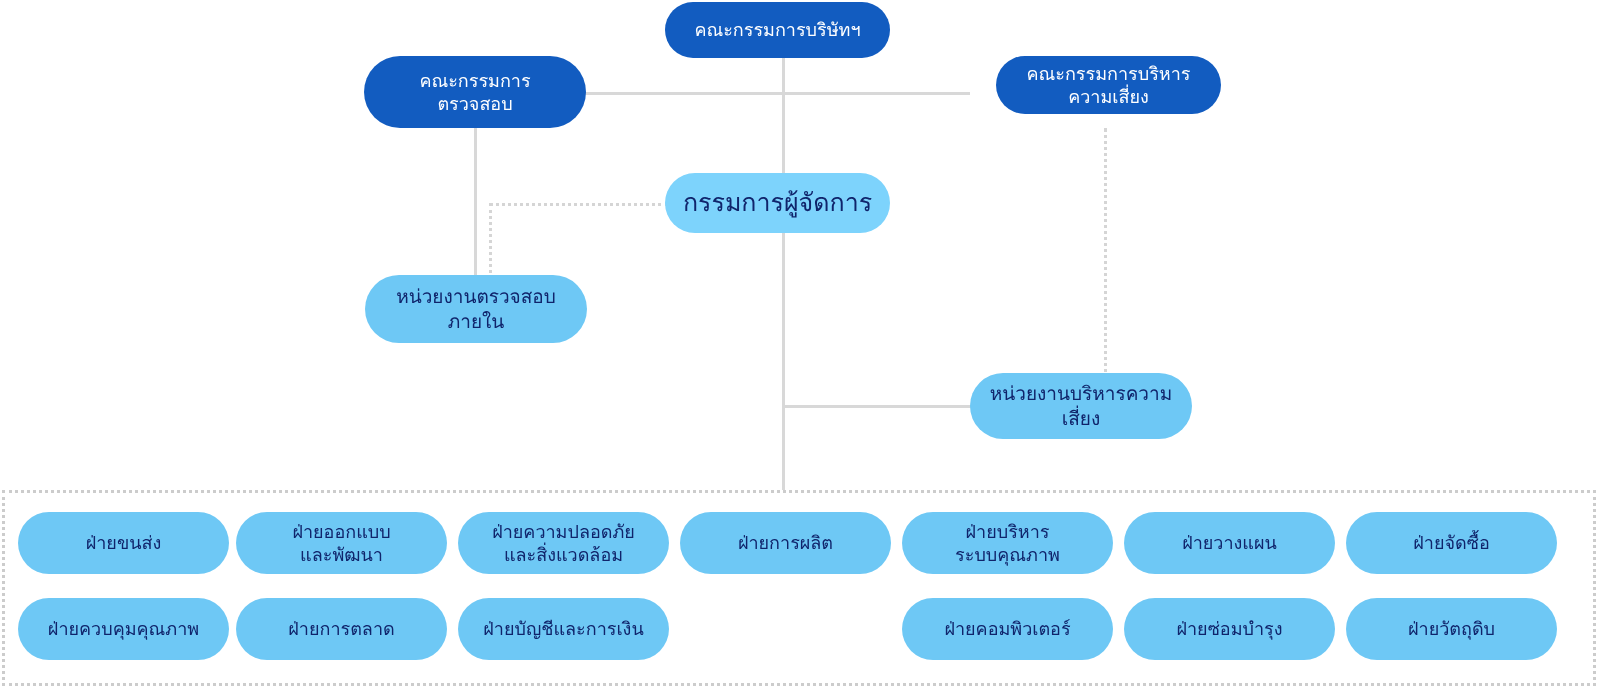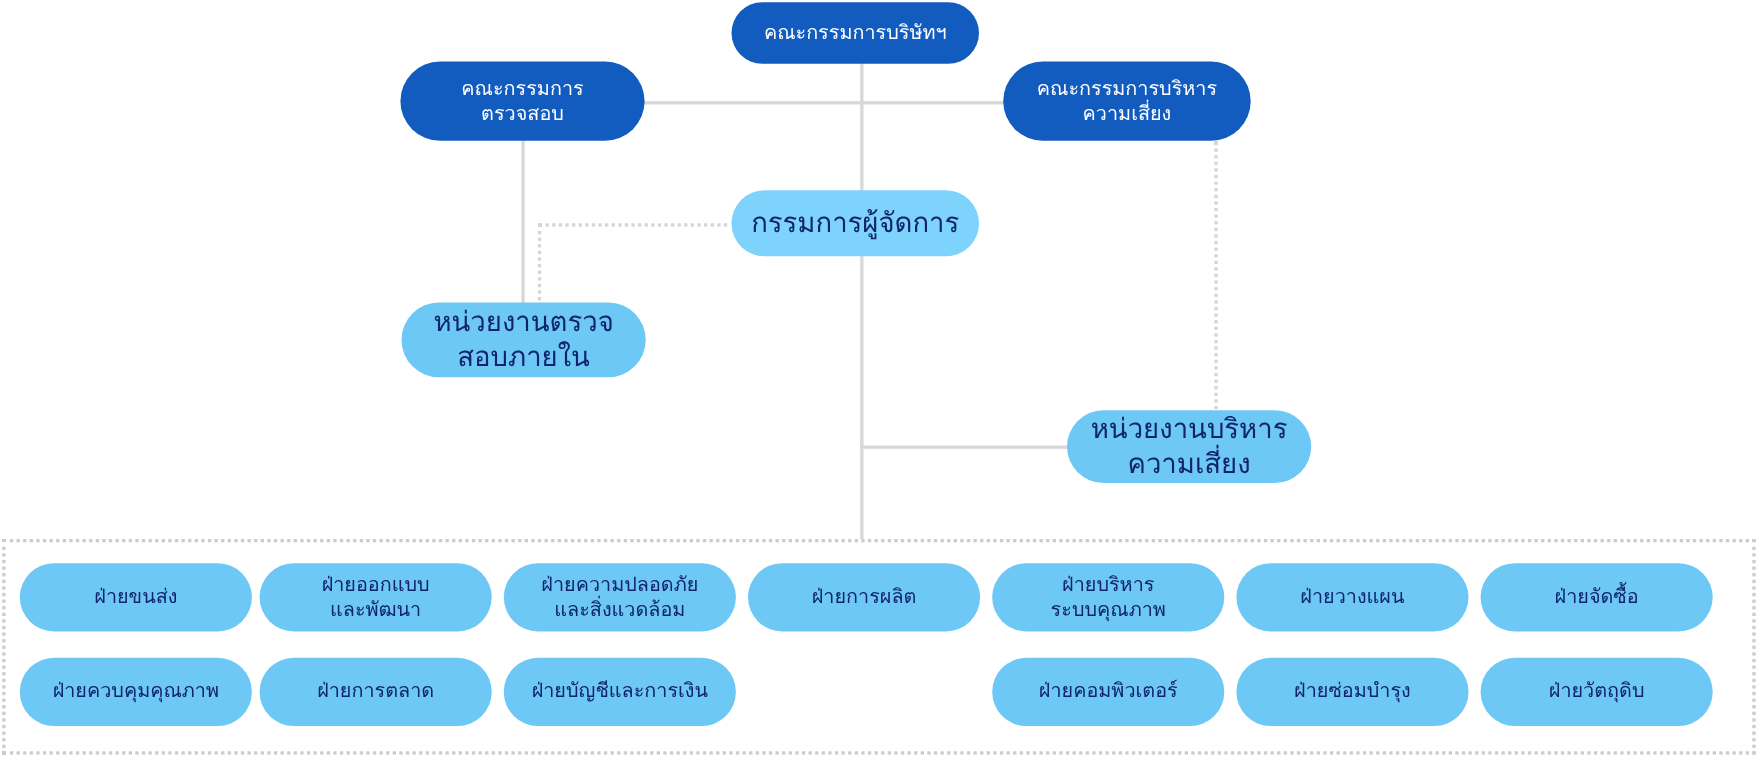--- a/index.html
+++ b/index.html
@@ -58,21 +58,21 @@
     font-size: 18px;
   }
   .node.mid {
     background: #7dd3fc;
     color: #10246b;
     font-size: 25px;
   }
   .node.light {
     background: #6ec8f5;
     color: #10246b;
-    font-size: 25px;
+    font-size: 19px;
   }
 
   
   #dept-container {
     position: absolute;
     left: 2px;
     top: 490px;
     width: 1594px;
     height: 196px;
     border: 3px dotted #cccccc;
@@ -112,21 +112,21 @@
 
   <div class="conn-v-dot" style="left:1104px; top:128px; height:252px;"></div>
 
   <div class="conn-h-solid" style="left:782px; top:405px; width:190px;"></div>
 
   <div class="node dark" style="left:665px; top:2px; width:225px; height:56px;">คณะกรรมการบริษัทฯ</div>
 
   <div class="node dark" style="left:364px; top:56px; width:222px; height:72px;">คณะกรรมการ
 ตรวจสอบ</div>
 
-  <div class="node dark" style="left:912px; top:56px; width:225px; height:72px;">คณะกรรมการบริหาร
+  <div class="node dark" style="left:996px; top:56px; width:225px; height:58px;">คณะกรรมการบริหาร
 ความเสี่ยง</div>
 
   <div class="node mid" style="left:665px; top:173px; width:225px; height:60px;">กรรมการผู้จัดการ</div>
 
   <div class="node light" style="left:365px; top:275px; width:222px; height:68px;">หน่วยงานตรวจสอบภายใน</div>
 
   <div class="node light" style="left:970px; top:373px; width:222px; height:66px;">หน่วยงานบริหารความเสี่ยง</div>
 
   <div id="dept-container">
 

